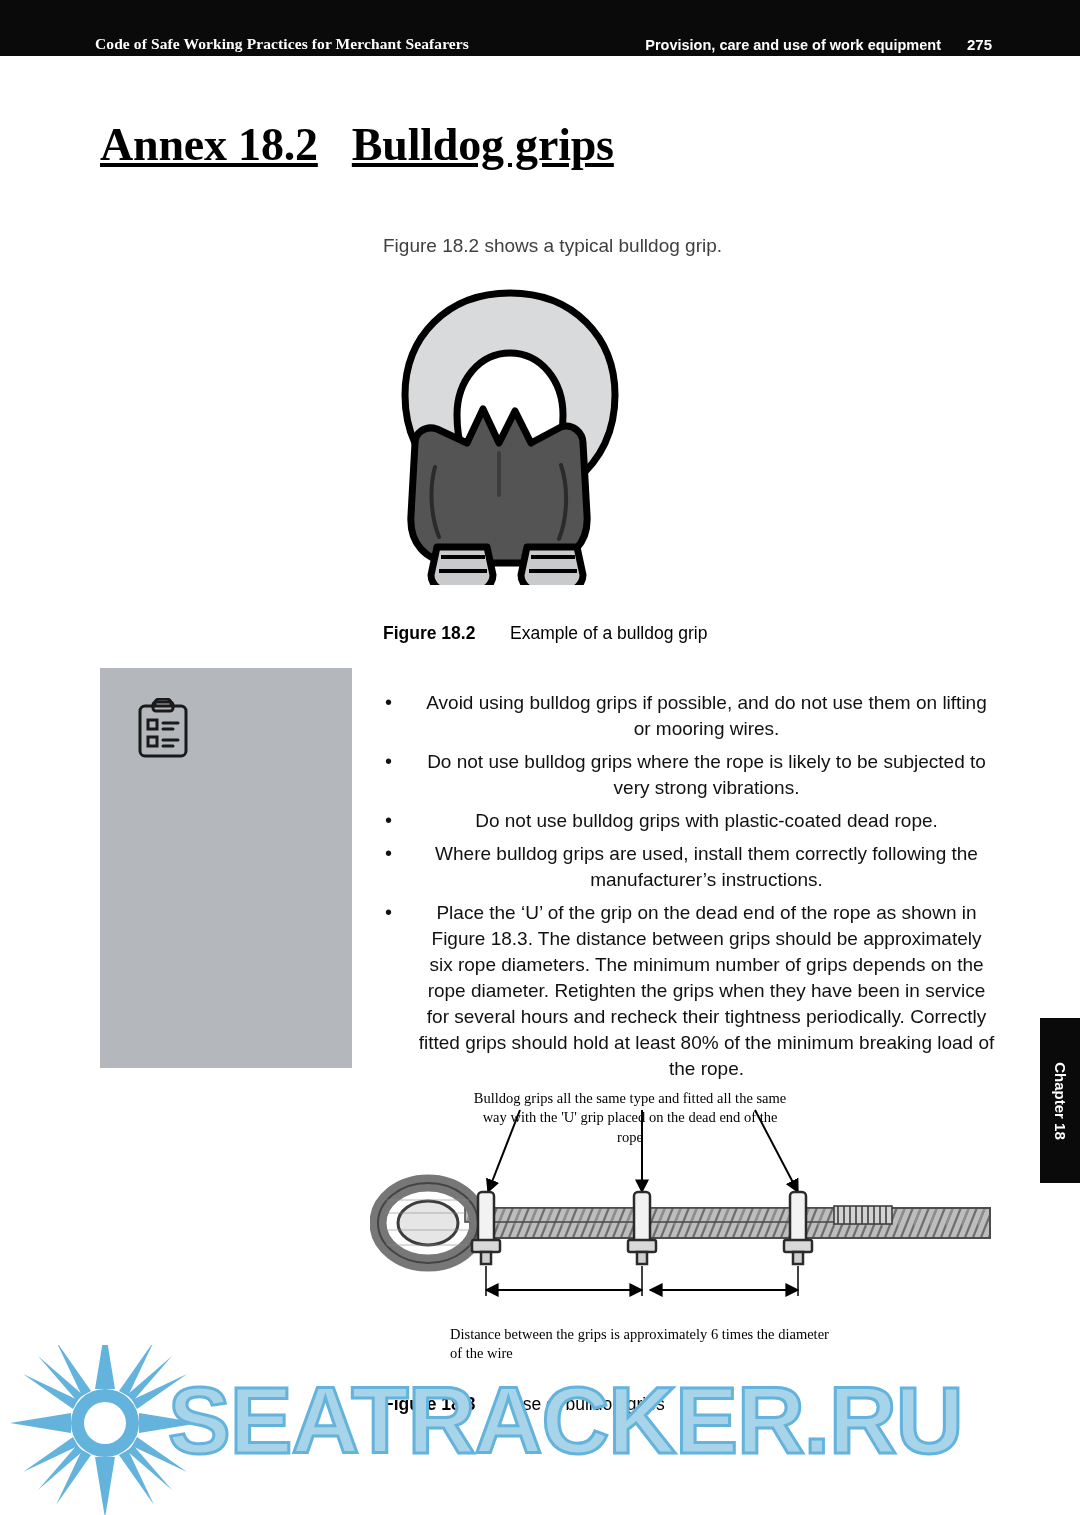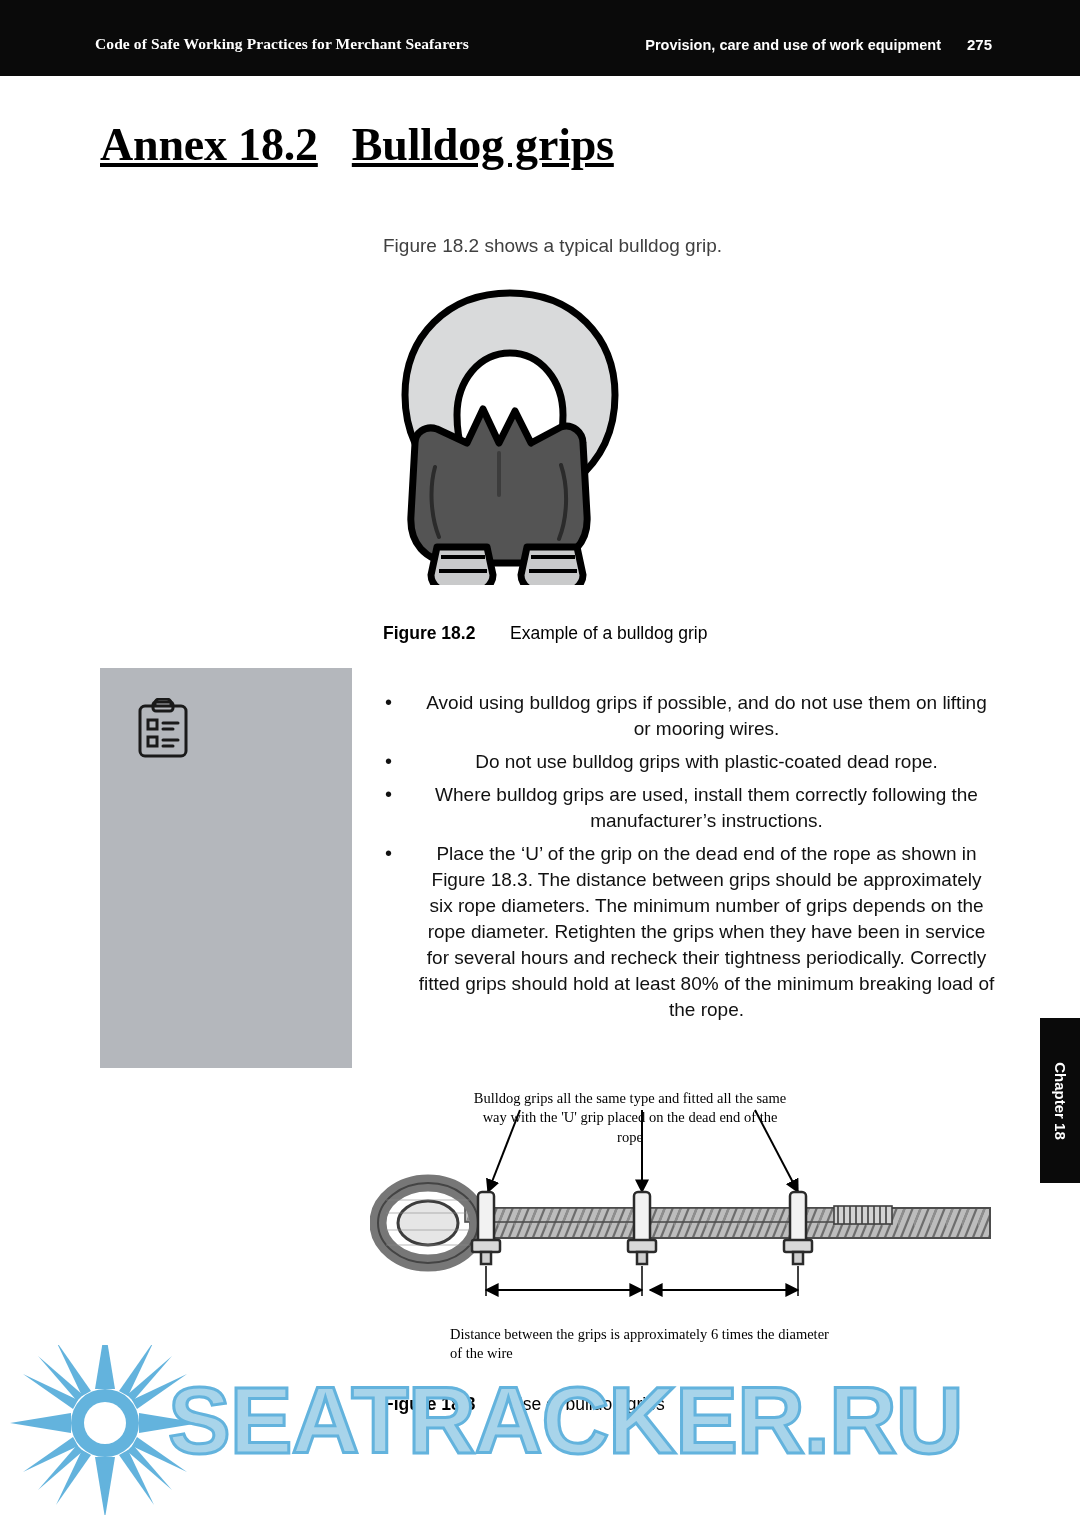--- a/index.html
+++ b/index.html
@@ -14,21 +14,21 @@
     overflow: hidden;
     font-family: "Liberation Sans", sans-serif;
     color: #000000;
   }
 
   
   .header-bar {
     position: absolute;
     left: 0; top: 0;
     width: 1080px;
-    height: 76px;
+    height: 56px;
     background: #0a0a0a;
     color: #ffffff;
   }
   .header-left {
     position: absolute;
     left: 95px; top: 44px;
     transform: translateY(-50%);
     font-family: "Liberation Serif", serif;
     font-size: 15.5px;
     font-weight: 700;
@@ -256,20 +256,21 @@
       <rect x="18" y="4" width="20" height="9" rx="3" fill="none" stroke="#1a1a1a" stroke-width="3"></rect>
       <rect x="13" y="22" width="9" height="9" fill="none" stroke="#1a1a1a" stroke-width="3"></rect>
       <rect x="13" y="39" width="9" height="9" fill="none" stroke="#1a1a1a" stroke-width="3"></rect>
       <path d="M28 25 L43 25 M28 31 L38 31 M28 42 L43 42 M28 48 L38 48" stroke="#1a1a1a" stroke-width="3" stroke-linecap="round"></path>
     </svg>
   </div>
 </div>
 
 <ul class="bullet-list">
   <li>Avoid using bulldog grips if possible, and do not use them on lifting or mooring wires.</li>
+  <li>Do not use bulldog grips where the rope is likely to be subjected to very strong vibrations.</li>
   <li>Do not use bulldog grips with plastic-coated dead rope.</li>
   <li>Where bulldog grips are used, install them correctly following the manufacturer’s instructions.</li>
   <li>Place the ‘U’ of the grip on the dead end of the rope as shown in Figure 18.3. The distance between grips should be approximately six rope diameters. The minimum number of grips depends on the rope diameter. Retighten the grips when they have been in service for several hours and recheck their tightness periodically. Correctly fitted grips should hold at least 80% of the minimum breaking load of the rope.</li>
 </ul>
 
 <div class="rope-note-top">Bulldog grips all the same type and fitted all the same way with the 'U' grip placed on the dead end of the rope</div>
 
 <div class="rope-figure">
   <svg viewBox="0 0 640 285" width="640" height="285" xmlns="http://www.w3.org/2000/svg">
     <defs>

